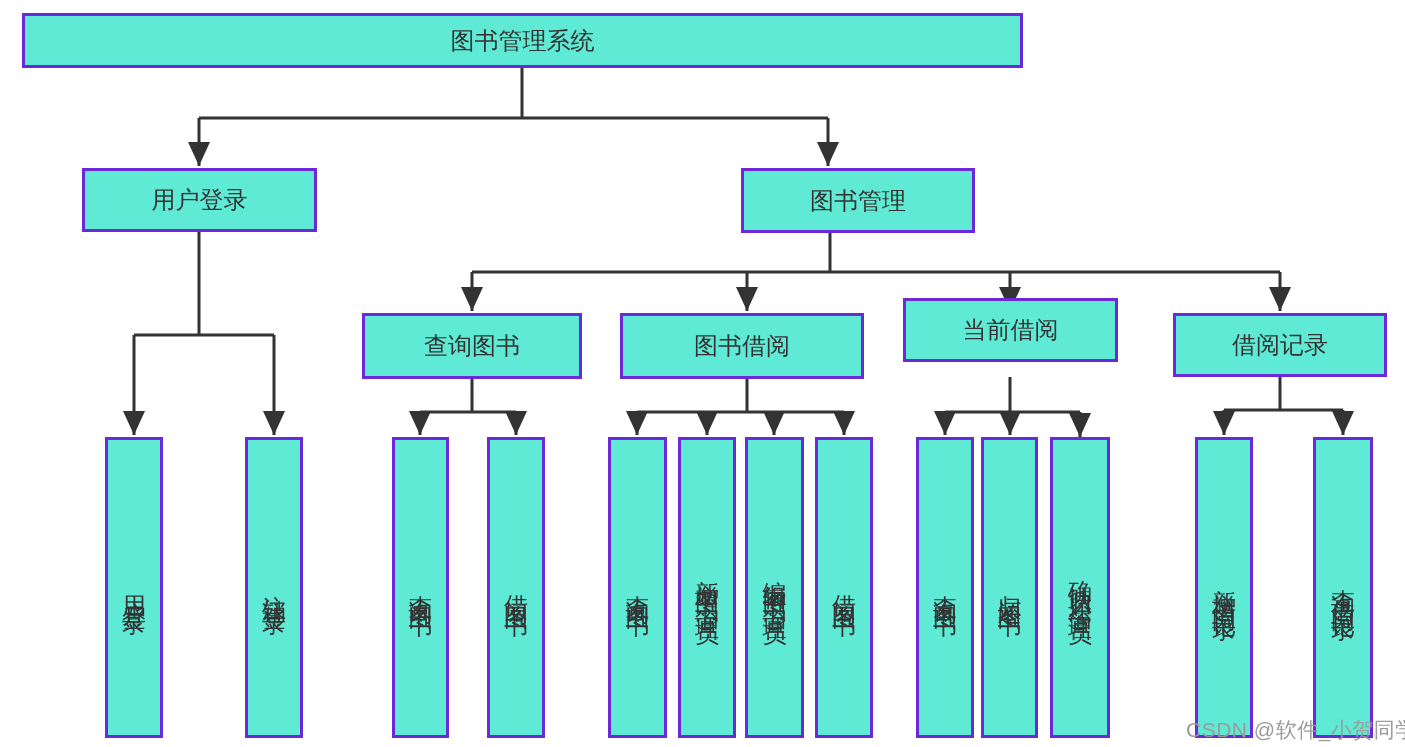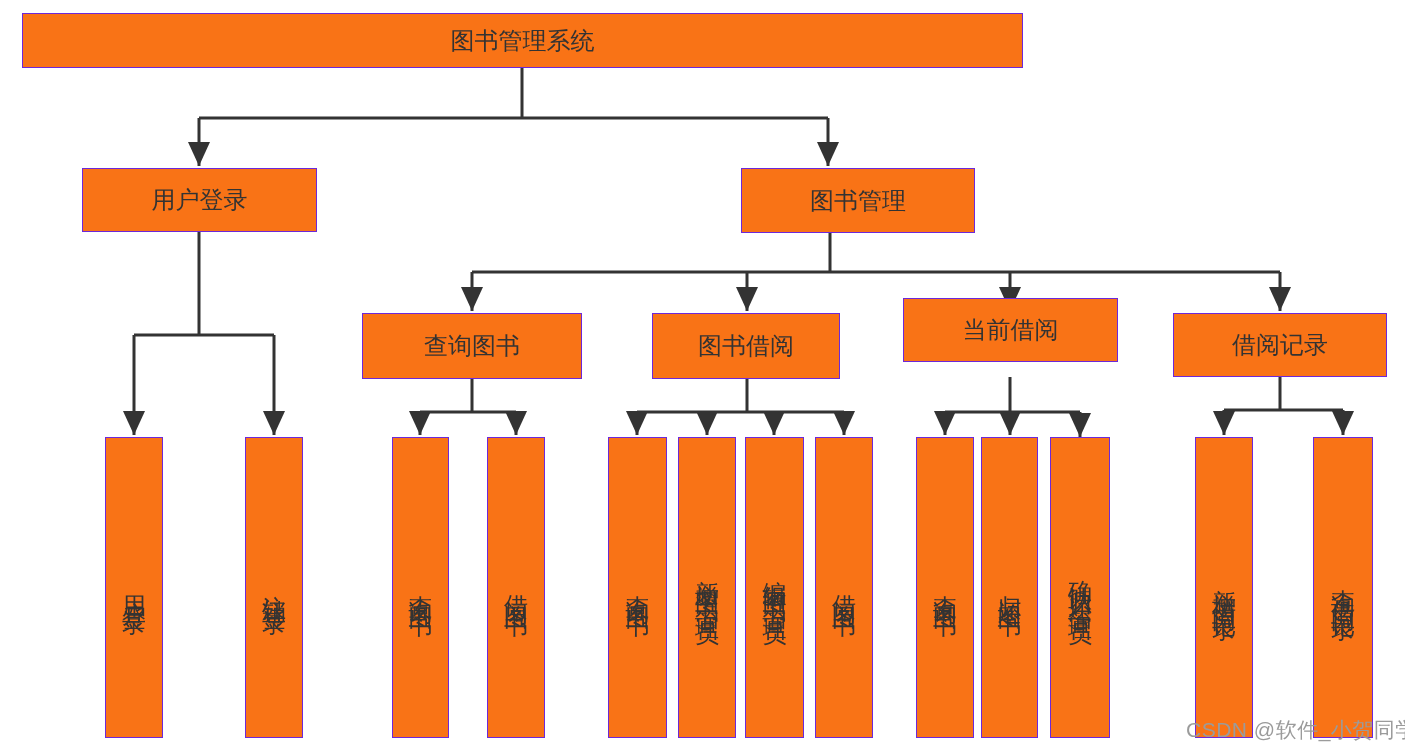--- a/index.html
+++ b/index.html
@@ -4,21 +4,21 @@
 <style>
   html,body{margin:0;padding:0;background:#ffffff;}
   #canvas{
     position:relative;width:1405px;height:747px;background:#ffffff;overflow:hidden;
     font-family:"Liberation Sans","DejaVu Sans",sans-serif;color:#333333;
   }
   #connectors{position:absolute;left:0;top:0;width:1405px;height:747px;pointer-events:none;}
   #connectors path, #connectors line{stroke:#333333;stroke-width:3;fill:none;}
   #connectors marker path{fill:#333333;stroke:none;}
   .node{
-    position:absolute;box-sizing:border-box;border:1px solid #6d28d9;background:#f97316;
+    position:absolute;box-sizing:border-box;border:3px solid #6d28d9;background:#5eead4;
     display:flex;align-items:center;justify-content:center;
     font-size:24px;line-height:1;white-space:nowrap;
   }
   .leaf{
     top:437px;height:301px;
     writing-mode:vertical-rl;text-orientation:mixed;
     letter-spacing:6px;font-size:24px;white-space:normal;
   }
   .watermark{
     position:absolute;left:1186px;top:716px;width:215px;
@@ -70,21 +70,21 @@
     <line x1="1224" y1="410" x2="1224" y2="435" marker-end="url(#arw)"></line>
     <line x1="1343" y1="410" x2="1343" y2="435" marker-end="url(#arw)"></line>
   </svg>
 
   <div class="node" style="left:22px;top:13px;width:1001px;height:55px;">图书管理系统</div>
 
   <div class="node" style="left:82px;top:168px;width:235px;height:64px;">用户登录</div>
   <div class="node" style="left:713px;top:168px;width:234px;height:65px;margin-left:28px;">图书管理</div>
 
   <div class="node" style="left:362px;top:313px;width:220px;height:66px;">查询图书</div>
-  <div class="node" style="left:652px;top:313px;width:188px;height:66px;">图书借阅</div>
+  <div class="node" style="left:620px;top:313px;width:244px;height:66px;">图书借阅</div>
   <div class="node" style="left:903px;top:298px;width:215px;height:64px;">当前借阅</div>
   <div class="node" style="left:1173px;top:313px;width:214px;height:64px;">借阅记录</div>
 
   <div class="node leaf" style="left:105px;width:58px;">用户登录</div>
   <div class="node leaf" style="left:245px;width:58px;">注销登录</div>
 
   <div class="node leaf" style="left:392px;width:57px;">查询图书</div>
   <div class="node leaf" style="left:487px;width:58px;">借阅图书</div>
 
   <div class="node leaf" style="left:608px;width:59px;">查询图书</div>

